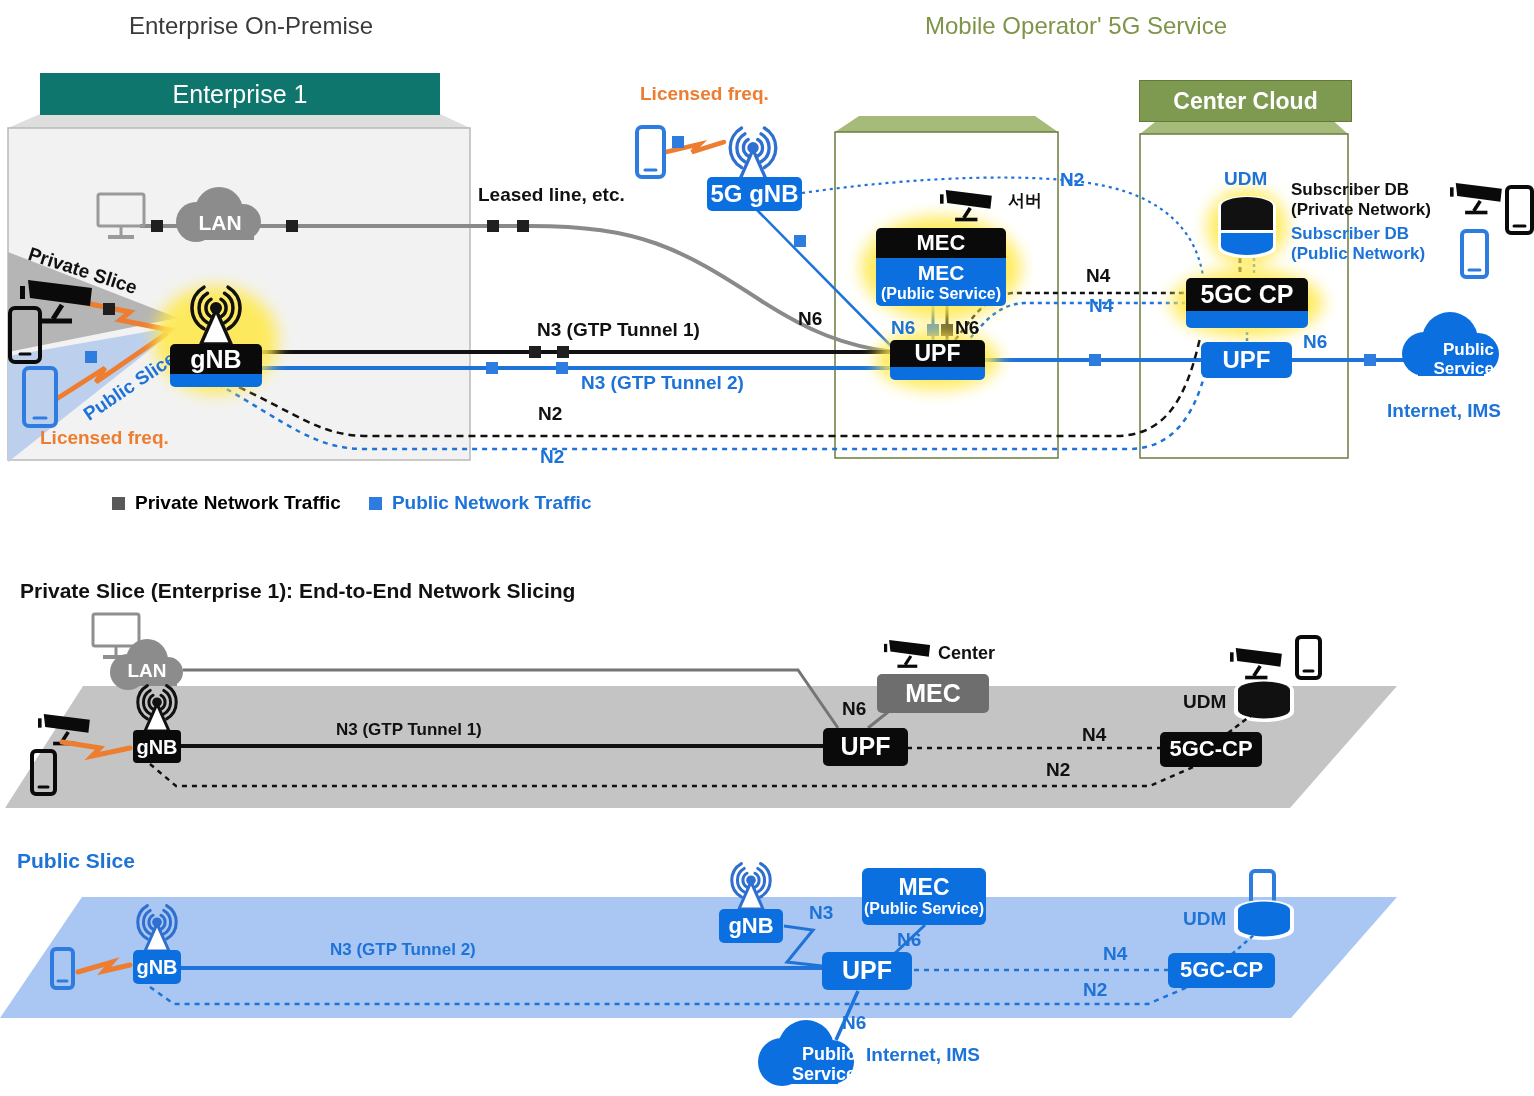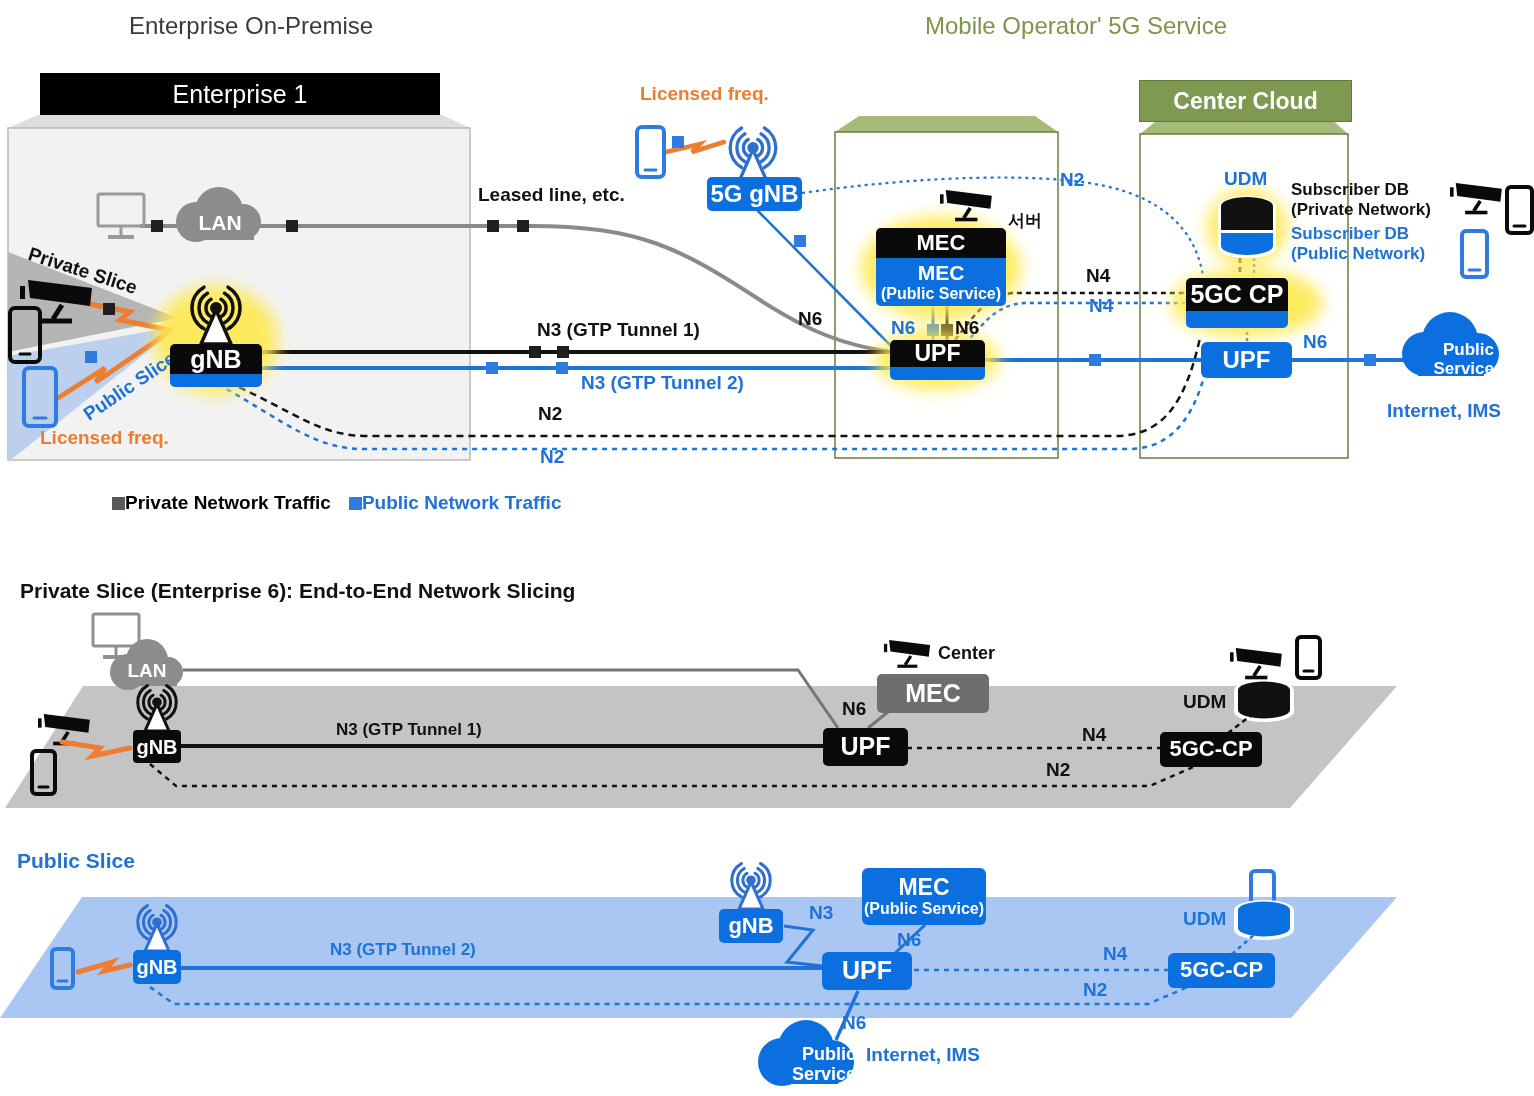--- a/index.html
+++ b/index.html
@@ -6,31 +6,31 @@
   .canvas{position:relative;width:1534px;height:1096px;background:#fff;overflow:hidden;
           font-family:"Liberation Sans","DejaVu Sans",sans-serif;}
   svg.layer{position:absolute;left:0;top:0;}
   .lbl{position:absolute;font-weight:bold;font-size:19px;color:#111;white-space:nowrap;line-height:1.05;}
   .t17{font-size:17px;} .t18{font-size:18px;} .t21{font-size:21px;}
   .blue{color:#1e73d8;} .orange{color:#ed7d31;}
   .title{position:absolute;font-weight:400;font-size:24px;color:#3a3a3a;white-space:nowrap;}
   .olive{color:#7e9549;}
   .hdr{position:absolute;display:flex;align-items:center;justify-content:center;color:#fff;
        font-weight:bold;white-space:nowrap;}
-  .ent-hdr{background:#000000;font-size:25px;font-weight:400;}
+  .ent-hdr{background:#0f766e;font-size:25px;font-weight:400;}
   .cloud-hdr{background:#7d9a50;border:1px solid #64793c;font-size:23px;}
   .nbox{position:absolute;display:flex;flex-direction:column;border-radius:5px;overflow:hidden;}
   .nbox .k{background:#0a0a0a;color:#fff;font-weight:bold;display:flex;align-items:center;justify-content:center;}
   .nbox .b{background:#0b6fe0;color:#fff;font-weight:bold;display:flex;flex-direction:column;align-items:center;justify-content:center;line-height:1.15;}
   .solid{position:absolute;display:flex;flex-direction:column;align-items:center;justify-content:center;
          background:#0b6fe0;color:#fff;font-weight:bold;border-radius:6px;line-height:1.1;}
   .gray-solid{background:#6e6e6e;}
   .black-solid{background:#0a0a0a;}
   .cloudtxt{position:absolute;color:#fff;font-weight:bold;text-align:right;line-height:1.12;}
-  .legend{position:absolute;display:flex;align-items:center;gap:0;font-weight:bold;font-size:19px;}
+  .legend{position:absolute;display:flex;align-items:center;gap:10px;font-weight:bold;font-size:19px;}
   .sq{display:inline-block;width:13px;height:13px;}
   .rot{transform-origin:left top;}
 </style>
 </head>
 <body>
 
 <div class="canvas">
 
 <svg class="layer" width="1534" height="1096" viewBox="0 0 1534 1096">
   <defs>
@@ -336,21 +336,21 @@
 <div class="lbl" style="left:537px;top:320px;">N3 (GTP Tunnel 1)</div>
 <div class="lbl blue" style="left:581px;top:373px;">N3 (GTP Tunnel 2)</div>
 <div class="lbl" style="left:538px;top:404px;">N2</div>
 <div class="lbl blue" style="left:540px;top:447px;">N2</div>
 <div class="lbl" style="left:798px;top:309px;">N6</div>
 
 <div class="lbl orange" style="left:640px;top:84px;">Licensed freq.</div>
 <div class="solid" style="left:707px;top:177px;width:95px;height:34px;font-size:24px;border-radius:5px;">5G gNB</div>
 <div class="lbl blue" style="left:1060px;top:170px;">N2</div>
 
-<div class="lbl t17" style="left:1008px;top:212px;">서버</div>
+<div class="lbl t17" style="left:1008px;top:192px;">서버</div>
 
 <div class="nbox" style="left:876px;top:228px;width:130px;">
   <div class="k" style="height:30px;font-size:22px;">MEC</div>
   <div class="b" style="height:48px;">
     <span style="font-size:21px;">MEC</span>
     <span style="font-size:16px;font-weight:600;">(Public Service)</span>
   </div>
 </div>
 
 <div class="lbl blue" style="left:891px;top:318px;">N6</div>
@@ -364,42 +364,42 @@
 <div class="lbl" style="left:1086px;top:266px;">N4</div>
 <div class="lbl blue" style="left:1089px;top:296px;">N4</div>
 
 <div class="hdr cloud-hdr" style="left:1139px;top:80px;width:211px;height:40px;">Center Cloud</div>
 <div class="lbl blue" style="left:1224px;top:169px;">UDM</div>
 <div class="lbl t17" style="left:1291px;top:181px;">Subscriber DB</div>
 <div class="lbl t17" style="left:1291px;top:201px;">(Private Network)</div>
 <div class="lbl t17 blue" style="left:1291px;top:225px;">Subscriber DB</div>
 <div class="lbl t17 blue" style="left:1291px;top:245px;">(Public Network)</div>
 
-<div class="nbox" style="left:1186px;top:278px;width:102px;">
+<div class="nbox" style="left:1186px;top:278px;width:122px;">
   <div class="k" style="height:33px;font-size:25px;">5GC CP</div>
   <div class="b" style="height:17px;"></div>
 </div>
 
 <div class="solid" style="left:1201px;top:342px;width:91px;height:36px;font-size:24px;">UPF</div>
 <div class="lbl blue" style="left:1303px;top:332px;">N6</div>
 
 <div class="cloudtxt" style="left:1408px;top:340px;width:86px;font-size:17px;">
   <div>Public</div>
       <div>Service</div>
 </div>
 <div class="lbl blue" style="left:1387px;top:401px;font-weight:600;">Internet, IMS</div>
 
 <div class="legend" style="left:112px;top:492px;">
   <span class="sq" style="background:#595959;"></span>
   <span>Private Network Traffic</span>
   <span class="sq" style="background:#2e7ce0;margin-left:18px;"></span>
   <span class="blue">Public Network Traffic</span>
 </div>
 
-<div class="lbl t21" style="left:20px;top:580px;">Private Slice (Enterprise 6): End-to-End Network Slicing</div>
+<div class="lbl t21" style="left:20px;top:580px;">Private Slice (Enterprise 1): End-to-End Network Slicing</div>
 <div class="lbl" style="left:122px;top:661px;width:50px;text-align:center;color:#fff;">LAN</div>
 <div class="solid black-solid" style="left:133px;top:730px;width:48px;height:33px;font-size:20px;border-radius:4px;">gNB</div>
 <div class="lbl t17" style="left:336px;top:721px;">N3 (GTP Tunnel 1)</div>
 <div class="lbl t18" style="left:938px;top:644px;">Center</div>
 <div class="solid gray-solid" style="left:877px;top:674px;width:112px;height:39px;font-size:25px;border-radius:5px;">MEC</div>
 <div class="lbl" style="left:842px;top:699px;">N6</div>
 <div class="solid black-solid" style="left:823px;top:728px;width:85px;height:38px;font-size:25px;border-radius:5px;">UPF</div>
 <div class="lbl" style="left:1082px;top:725px;">N4</div>
 <div class="lbl" style="left:1046px;top:760px;">N2</div>
 <div class="solid black-solid" style="left:1160px;top:732px;width:102px;height:35px;font-size:22px;border-radius:5px;">5GC-CP</div>

